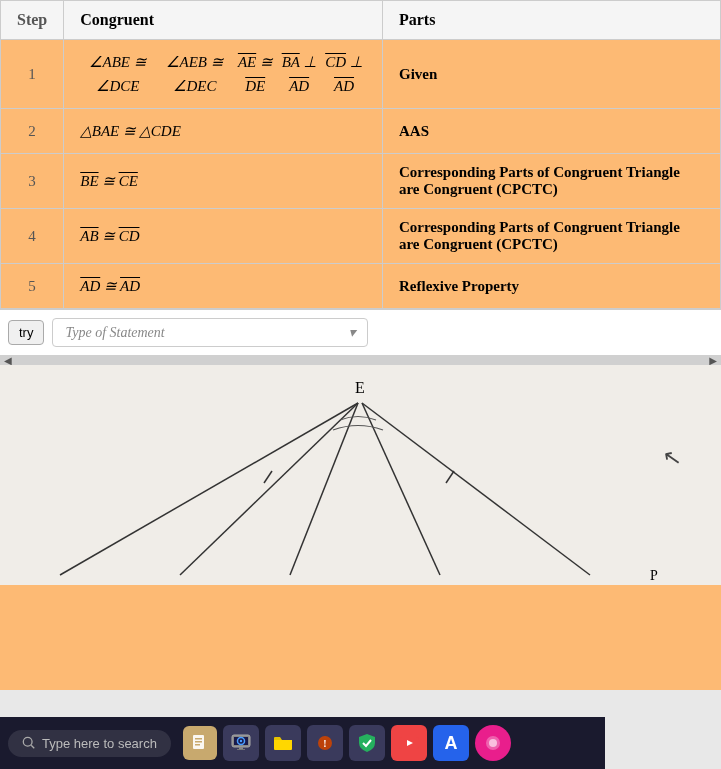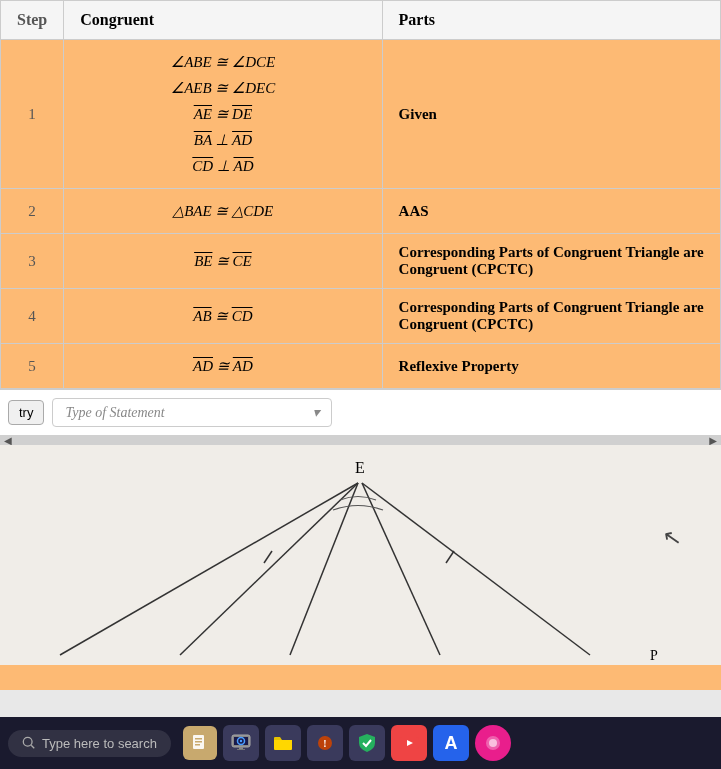--- a/index.html
+++ b/index.html
@@ -54,21 +54,21 @@
       text-align: center;
     }
 
     .reason-col {
       width: 340px;
       font-weight: bold;
     }
 
     .statement-cell {
       display: flex;
-      flex-direction: column;
+      flex-direction: row;
       align-items: center;
       gap: 2px;
       line-height: 1.6;
     }
 
     .math-line {
       font-style: italic;
       font-size: 15px;
     }
 
@@ -95,21 +95,21 @@
       cursor: pointer;
     }
 
     .type-dropdown {
       border: 1px solid #ccc;
       border-radius: 4px;
       padding: 5px 12px;
       font-size: 14px;
       color: #888;
       background: white;
-      width: 280px;
+      width: 316px;
       cursor: pointer;
       display: flex;
       align-items: center;
       justify-content: space-between;
     }
 
     .type-dropdown span {
       font-style: italic;
     }
 
@@ -137,21 +137,21 @@
       height: 220px;
       position: relative;
       overflow: hidden;
     }
 
     
     .taskbar {
       position: absolute;
       bottom: 0;
       left: 0;
-      width: 721px;
+      width: 605px;
       height: 52px;
       background: #1a1a2e;
       display: flex;
       align-items: center;
       padding: 0 8px;
       gap: 4px;
     }
 
     .taskbar-search {
       display: flex;

